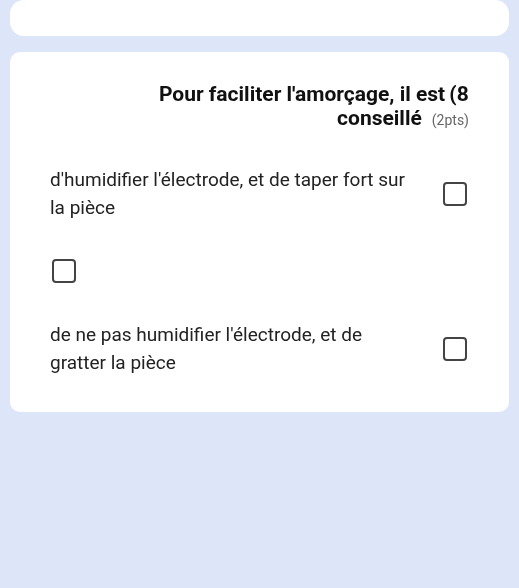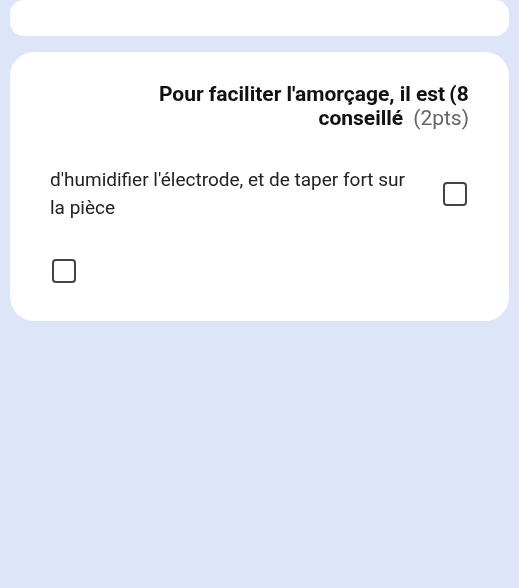--- a/index.html
+++ b/index.html
@@ -11,21 +11,21 @@
       padding-top: 0;
     }
     .card-top {
       background: #fff;
       border-radius: 14px;
       margin: 0 10px 16px 10px;
       height: 36px;
     }
     .card {
       background: #fff;
-      border-radius: 24px;
+      border-radius: 10px;
       margin: 0 10px;
       padding: 30px 40px 30px 40px;
     }
     .question-header {
       text-align: right;
       margin-bottom: 36px;
       padding-left: 40px;
     }
     .qnum {
       font-weight: 700;
@@ -33,21 +33,21 @@
       color: #111;
       letter-spacing: 0.2px;
     }
     .qtext {
       font-weight: 700;
       font-size: 21px;
       color: #111;
     }
     .qpoints {
       font-weight: 400;
-      font-size: 21px;
+      font-size: 14px;
       color: #666;
       margin-left: 6px;
     }
     .options { }
     .option {
       display: flex;
       align-items: center;
       justify-content: space-between;
       gap: 30px;
       margin-bottom: 36px;
@@ -110,14 +110,20 @@
         <div class="option-label">d'humidifier l'électrode, et de taper fort sur la pièce</div>
         <div class="checkbox-wrap">
           <div class="checkbox"></div>
         </div>
       </div>
       <div class="option">
         <div class="checkbox-wrap">
           <div class="checkbox"></div>
         </div>
       </div>
+      <div class="option">
+        <div class="option-label">de ne pas humidifier l'électrode, et de gratter la pièce</div>
+        <div class="checkbox-wrap">
+          <div class="checkbox"></div>
+        </div>
+      </div>
     </div>
 </div>
 
 </body></html>

